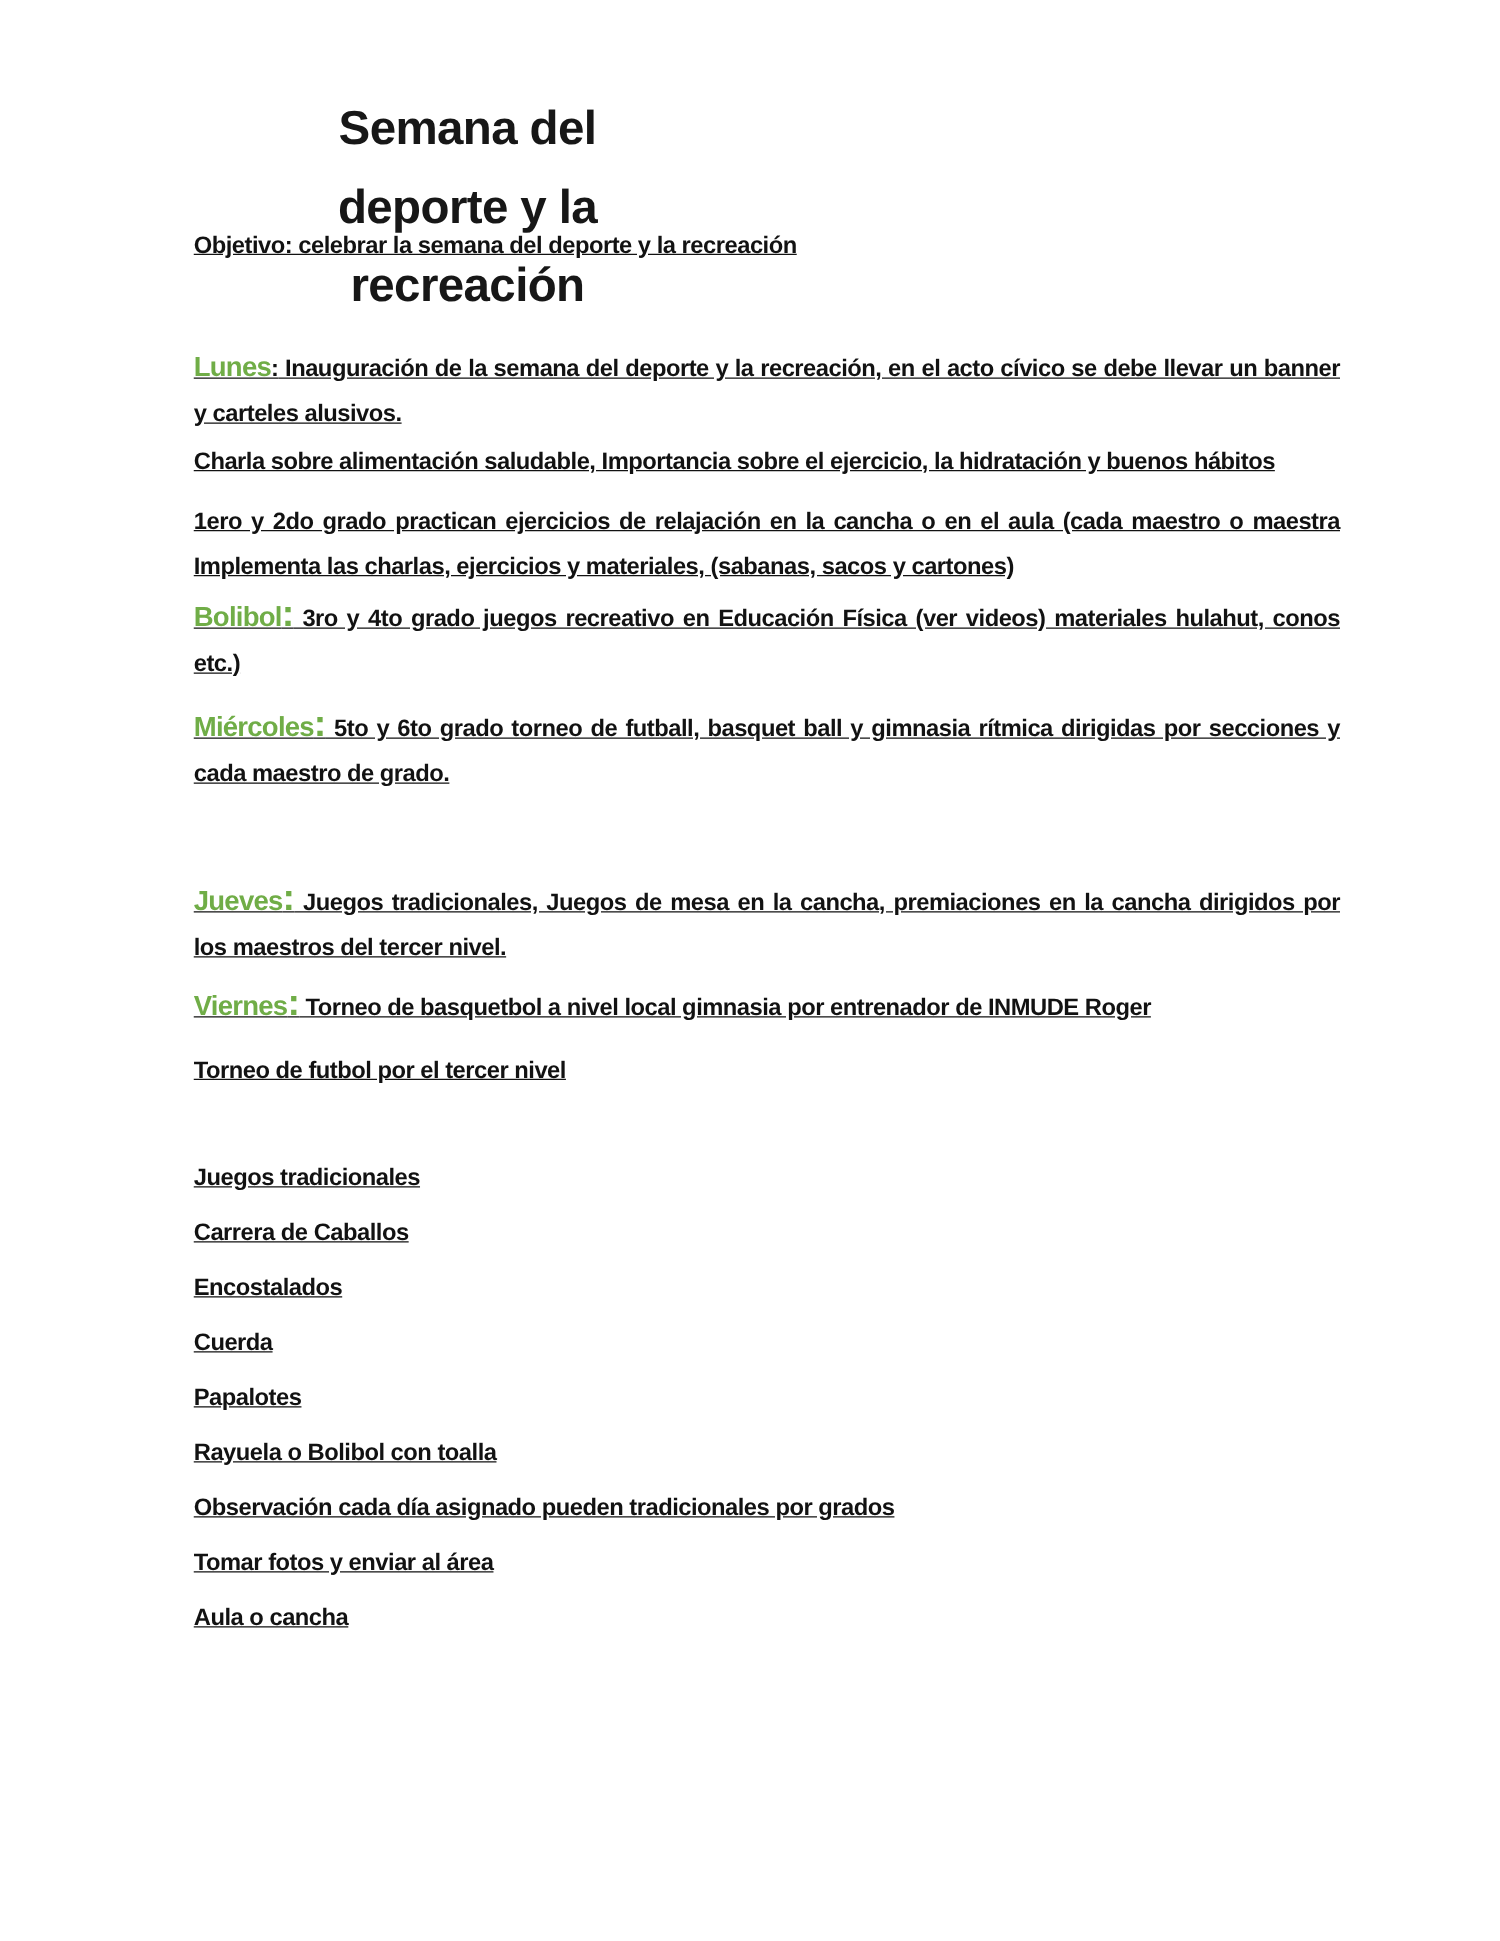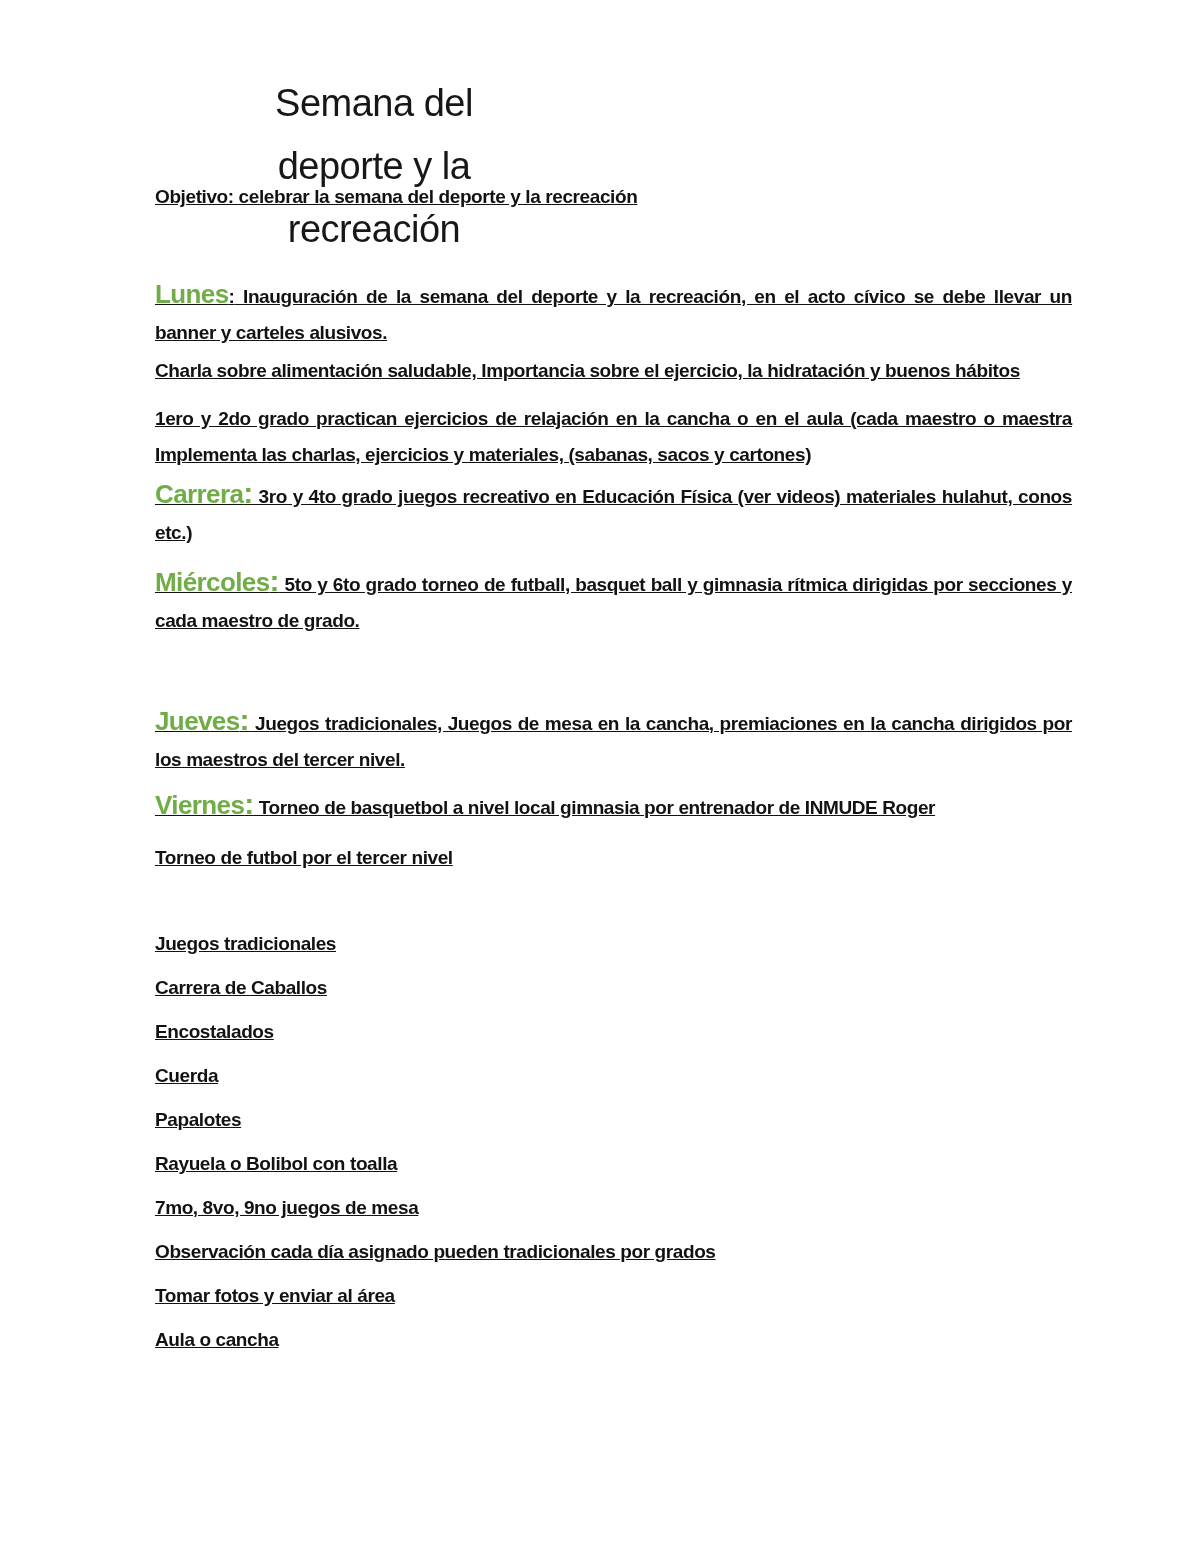--- a/index.html
+++ b/index.html
@@ -7,21 +7,21 @@
     position:relative;
     width:1200px;height:1553px;
     background:#ffffff;
     font-family:"Liberation Sans", sans-serif;
     overflow:hidden;
   }
   .title{
     position:absolute;
     left:74px;top:72px;width:600px;
     text-align:center;
-    font-weight:400;
+    font-weight:700;
     font-size:38px;
     line-height:63px;
     letter-spacing:-0.5px;
     color:#171717;
     white-space:nowrap;
   }
   .doc-body{
     position:absolute;
     left:155px;top:0;
     width:917px;
@@ -31,21 +31,21 @@
     font-size:19px;
     line-height:36px;
     letter-spacing:-0.4px;
     text-decoration:underline;
   }
   .para{
     margin:0;
     text-align:justify;
   }
   .day-label{
-    font-size:26px;
+    font-size:22px;
     line-height:36px;
     letter-spacing:-0.6px;
     color:var(--accent-green,#70AD47);
   }
   .day-colon{
     font-size:30px;
     line-height:36px;
     color:var(--accent-green,#70AD47);
   }
   .day-colon.black{
@@ -62,30 +62,29 @@
     <div>Semana del</div>
     <div>deporte y la</div>
     <div>recreación</div>
   </div>
 
   <div class="doc-body">
       <p class="para" style="margin-top: 0px;">Objetivo: celebrar la semana del deporte y la recreación</p>
       <p class="para" style="margin-top: 61px;"><span class="day-label">Lunes</span><span class="day-colon black">:</span><span> Inauguración de la semana del deporte y la recreación, en el acto cívico se debe llevar un banner y carteles alusivos.</span></p>
       <p class="para" style="margin-top: 2px;">Charla sobre alimentación saludable, Importancia sobre el ejercicio, la hidratación y buenos hábitos</p>
       <p class="para" style="margin-top: 12px;">1ero y 2do grado practican ejercicios de relajación en la cancha o en el aula (cada maestro o maestra Implementa las charlas, ejercicios y materiales, (sabanas, sacos y cartones)</p>
-      <p class="para" style="margin-top: 2px;"><span class="day-label">Carrera</span><span class="day-colon">:</span><span> 3ro y 4to grado juegos recreativo en Educación Física (ver videos) materiales hulahut, conos etc.)</span></p>
+      <p class="para" style="margin-top: 2px;"><span class="day-label">Bolibol</span><span class="day-colon">:</span><span> 3ro y 4to grado juegos recreativo en Educación Física (ver videos) materiales hulahut, conos etc.)</span></p>
       <p class="para" style="margin-top: 12px;"><span class="day-label">Miércoles</span><span class="day-colon">:</span><span> 5to y 6to grado torneo de futball, basquet ball y gimnasia rítmica dirigidas por secciones y cada maestro de grado.</span></p>
       <p class="para" style="margin-top: 63px;"><span class="day-label">Jueves</span><span class="day-colon">:</span><span> Juegos tradicionales, Juegos de mesa en la cancha, premiaciones en la cancha dirigidos por los maestros del tercer nivel.</span></p>
       <p class="para" style="margin-top: 8px;"><span class="day-label">Viernes</span><span class="day-colon">:</span><span> Torneo de basquetbol a nivel local gimnasia por entrenador de INMUDE Roger</span></p>
       <p class="para" style="margin-top: 14px;">Torneo de futbol por el tercer nivel</p>
       <p class="para" style="margin-top: 50px;">Juegos tradicionales</p>
       <p class="para" style="margin-top: 8px;">Carrera de Caballos</p>
       <p class="para" style="margin-top: 8px;">Encostalados</p>
       <p class="para" style="margin-top: 8px;">Cuerda</p>
       <p class="para" style="margin-top: 8px;">Papalotes</p>
       <p class="para" style="margin-top: 8px;">Rayuela o Bolibol con toalla</p>
-      <p class="para" style="margin-top: 8px;">7mo, 8vo, 9no juegos de mesa</p>
       <p class="para" style="margin-top: 8px;">Observación cada día asignado pueden tradicionales por grados</p>
       <p class="para" style="margin-top: 8px;">Tomar fotos y enviar al área</p>
       <p class="para" style="margin-top: 8px;">Aula o cancha</p>
     </div>
 
 </div>
 
 </body></html>

